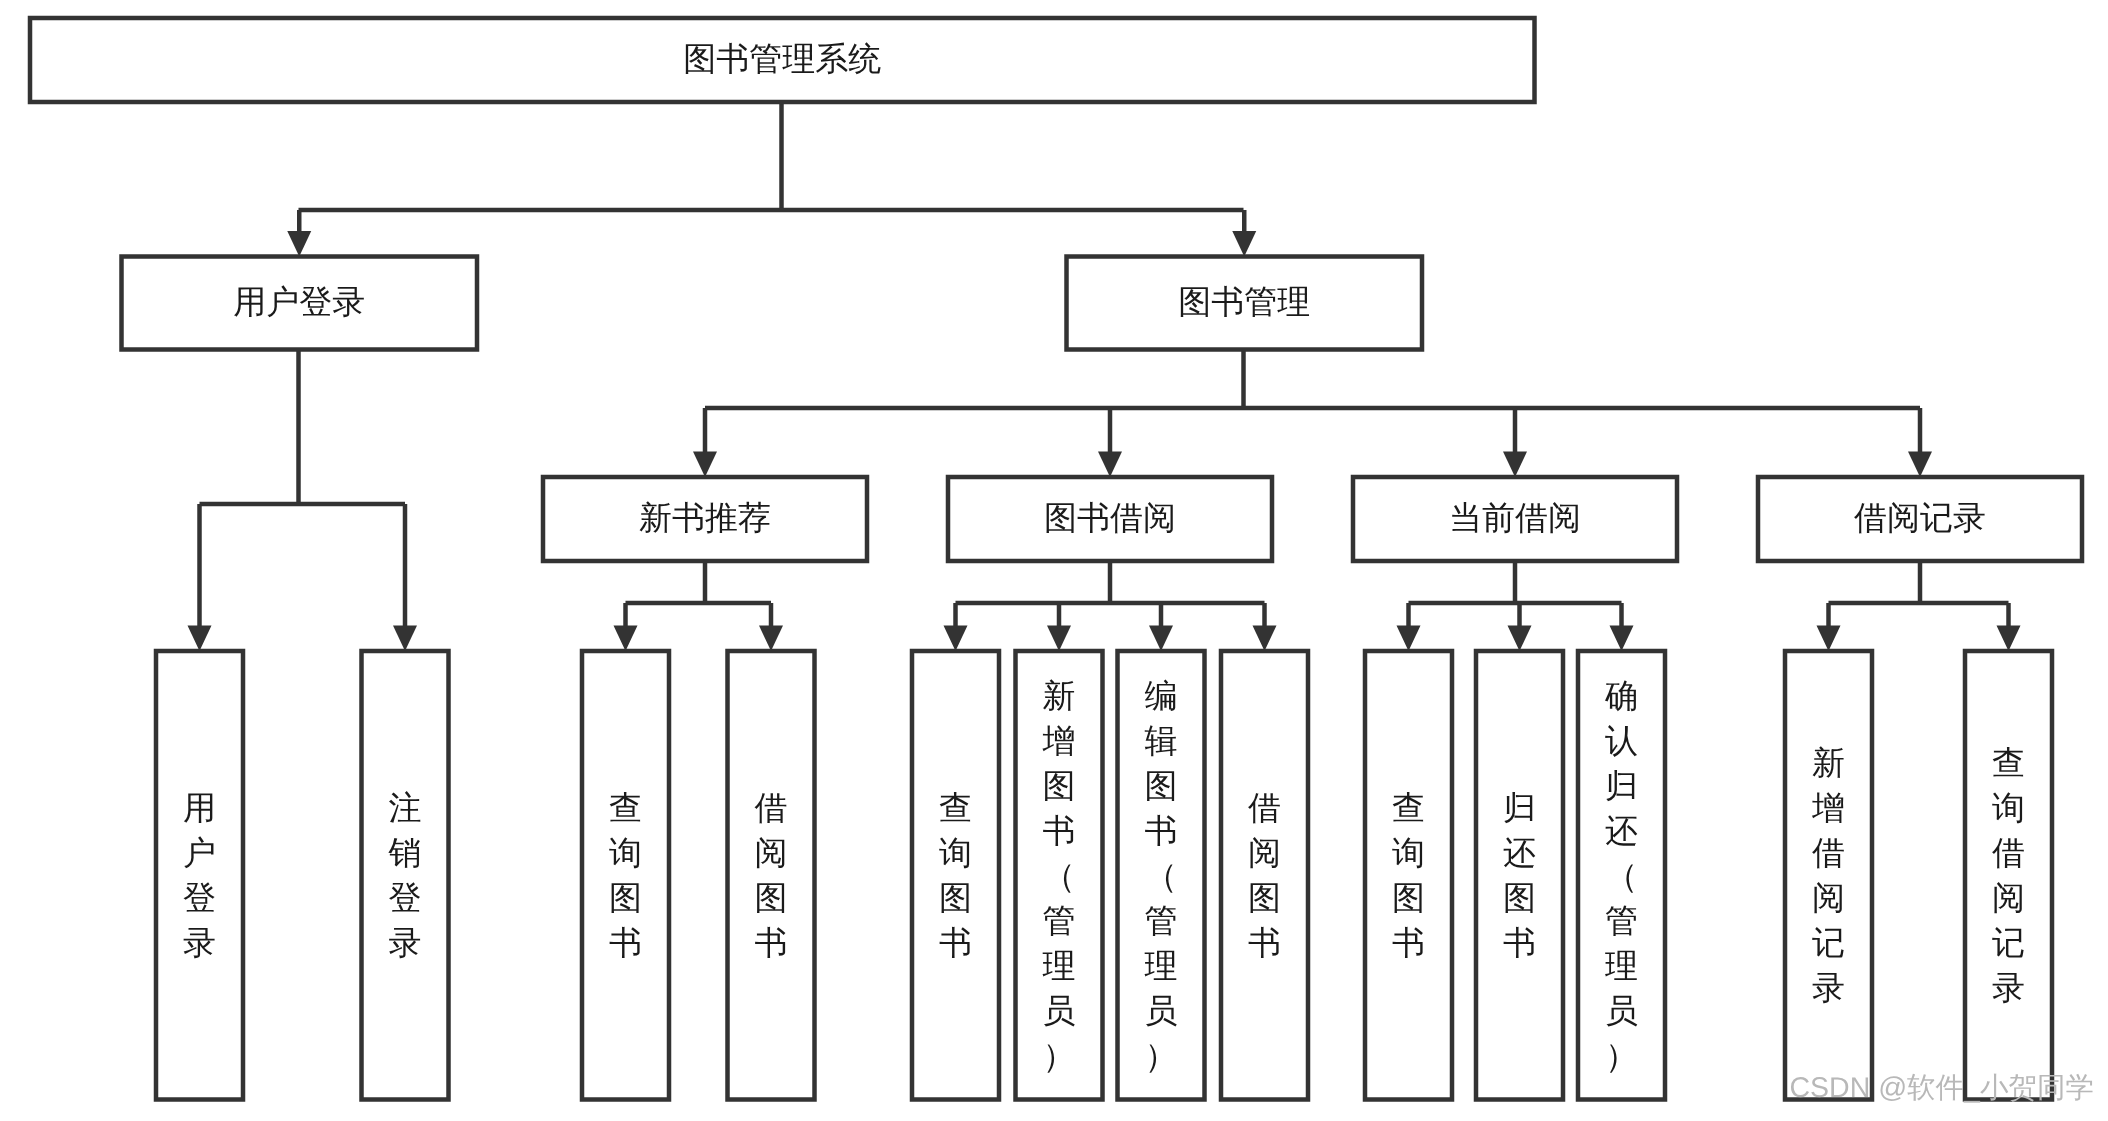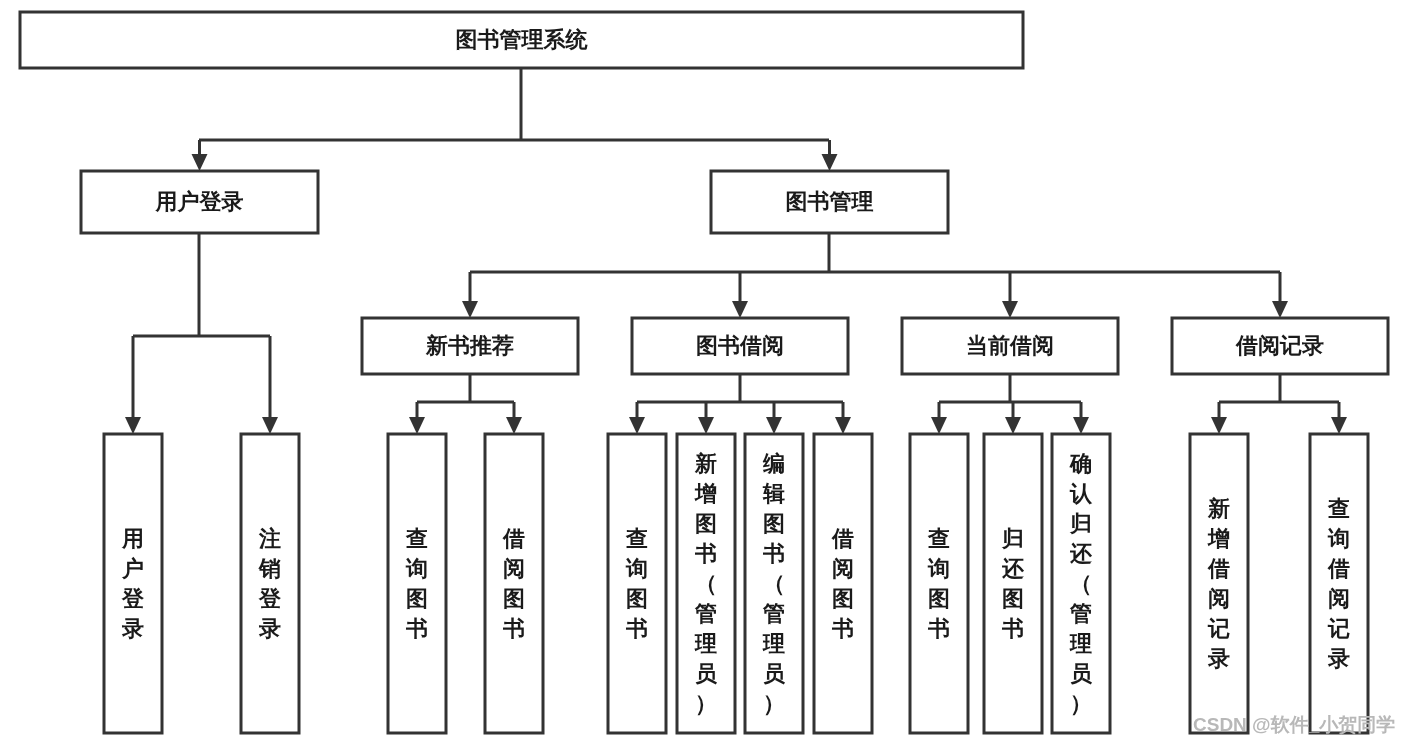--- a/index.html
+++ b/index.html
@@ -12,21 +12,20 @@
     height: 747px;
     font-family: "Liberation Sans", "DejaVu Sans", sans-serif;
     overflow: hidden;
     position: relative;
   }
   #diagram-root {
     position: absolute;
     top: 0; left: 0;
     width: 1405px;
     height: 747px;
-    font-weight: bold;
   }
   svg.flow {
     display: block;
     width: 1405px;
     height: 747px;
   }
   .node-rect {
     fill: #ffffff;
     stroke: #333333;
     stroke-width: 3;

